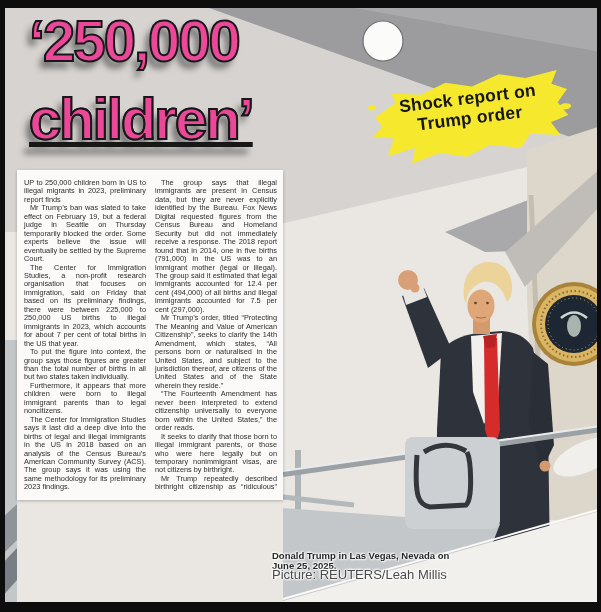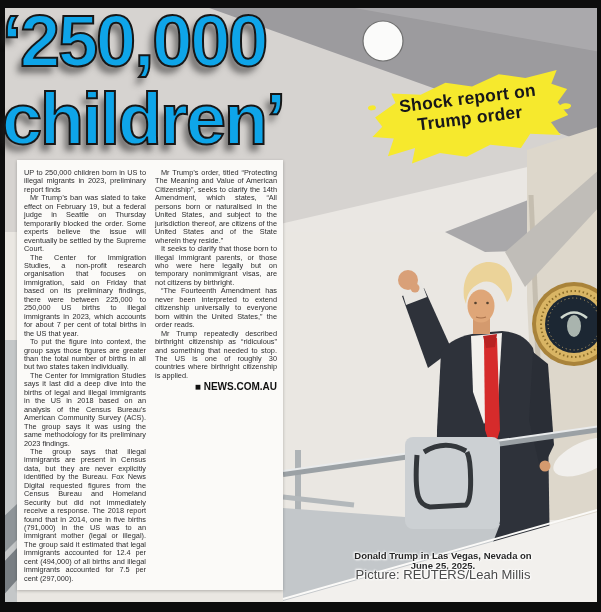--- a/index.html
+++ b/index.html
@@ -7,47 +7,47 @@
     position:relative;
     width:601px;height:612px;
     overflow:hidden;
     background:#0e0e0e;
     font-family:"Liberation Sans",sans-serif;
   }
   .photo-svg{position:absolute;left:0;top:0;width:601px;height:612px;display:block;}
 
   
   .headline{
-    position:absolute;left:2px;top:2px;width:470px;
+    position:absolute;left:29px;top:2px;width:470px;
     font-family:"Liberation Sans",sans-serif;
     font-weight:bold;
-    font-size:72px;line-height:78px;letter-spacing:-2px;
-    color:#0ea5e9;
+    font-size:58px;line-height:78px;letter-spacing:-2px;
+    color:#ec4899;
     -webkit-text-stroke:2px #171717;
     text-shadow:-5px 7px 6px rgba(35,35,35,.55);
     white-space:nowrap;
   }
-  .headline .hl2{display:block;}
+  .headline .hl2{display:block;text-decoration:underline;}
 
   
   .splash{
     position:absolute;left:366px;top:74px;width:208px;height:90px;
     transform:rotate(-7deg);
   }
   .splash svg{position:absolute;left:0;top:0;}
   .splash-text{
     position:absolute;left:0;top:14px;width:208px;
     text-align:center;
     font-weight:bold;font-size:17.5px;line-height:20px;
     color:#17171a;letter-spacing:.2px;
   }
 
   
   .article{
-    position:absolute;left:17px;top:160px;width:266px;height:430px;
+    position:absolute;left:17px;top:170px;width:266px;height:330px;
     background:#fbfaf8;
     box-shadow:0 1px 3px rgba(0,0,0,.25);
     box-sizing:border-box;
     padding:9px 6px 5px 7px;
     column-count:2;column-gap:9px;column-fill:auto;
     overflow:hidden;
   }
   .article p{
     margin:0;
     font-size:7.35px;line-height:8.45px;
@@ -57,22 +57,22 @@
     hyphens:auto;
   }
   .article p.lead{text-indent:0;}
   .article p.source{
     text-align:right;font-weight:bold;font-size:10px;
     margin-top:3px;text-indent:0;color:#111;
   }
 
   
   .caption{
-    position:absolute;left:288px;top:551px;width:310px;
-    text-align:center;color:#262626;
+    position:absolute;left:272px;top:551px;width:310px;
+    text-align:left;color:#262626;
     text-shadow:0 0 2px #fff,0 0 3px #fff,1px 1px 2px #fff,-1px -1px 2px #fff;
   }
   .caption .cap-line{font-weight:bold;font-size:9.5px;line-height:9.5px;}
   .caption .cap-credit{font-size:13px;line-height:9px;color:#4a4a4a;}
 </style>
 </head>
 <body>
 
 <div class="canvas">
 
@@ -174,25 +174,26 @@
       <div>Shock report on</div>
       <div>Trump order</div>
     </div>
   </div>
 
   <div class="article">
     <p class="lead">UP to 250,000 children born in US to illegal migrants in 2023, preliminary report finds</p>
     <p>Mr Trump’s ban was slated to take effect on February 19, but a federal judge in Seattle on Thursday temporarily blocked the order. Some experts believe the issue will eventually be settled by the Supreme Court.</p>
     <p>The Center for Immigration Studies, a non-profit research organisation that focuses on immigration, said on Friday that based on its preliminary findings, there were between 225,000 to 250,000 US births to illegal immigrants in 2023, which accounts for about 7 per cent of total births in the US that year.</p>
     <p>To put the figure into context, the group says those figures are greater than the total number of births in all but two states taken individually.</p>
+    <p>Furthermore, it appears that more children were born to illegal immigrant parents than to legal noncitizens.</p>
     <p>The Center for Immigration Studies says it last did a deep dive into the births of legal and illegal immigrants in the US in 2018 based on an analysis of the Census Bureau’s American Community Survey (ACS). The group says it was using the same methodology for its preliminary 2023 findings.</p>
     <p>The group says that illegal immigrants are present in Census data, but they are never explicitly identified by the Bureau. Fox News Digital requested figures from the Census Bureau and Homeland Security but did not immediately receive a response. The 2018 report found that in 2014, one in five births (791,000) in the US was to an immigrant mother (legal or illegal). The group said it estimated that legal immigrants accounted for 12.4 per cent (494,000) of all births and illegal immigrants accounted for 7.5 per cent (297,000).</p>
     <p>Mr Trump’s order, titled “Protecting The Meaning and Value of American Citizenship”, seeks to clarify the 14th Amendment, which states, “All persons born or naturalised in the United States, and subject to the jurisdiction thereof, are citizens of the United States and of the State wherein they reside.”</p>
+    <p>“The Fourteenth Amendment has never been interpreted to extend citizenship universally to everyone born within the United States,” the order reads.</p>
     <p>It seeks to clarify that those born to illegal immigrant parents, or those who were here legally but on temporary nonimmigrant visas, are not citizens by birthright.</p>
-    <p>“The Fourteenth Amendment has never been interpreted to extend citizenship universally to everyone born within the United States,” the order reads.</p>
     <p>Mr Trump repeatedly described birthright citizenship as “ridiculous” and something that needed to stop. The US is one of roughly 30 countries where birthright citizenship is applied.</p>
     <p class="source">■ NEWS.COM.AU</p>
   </div>
 
   <div class="caption">
     <div class="cap-line">Donald Trump in Las Vegas, Nevada on</div>
     <div class="cap-line">June 25, 2025.</div>
     <div class="cap-credit">Picture: REUTERS/Leah Millis</div>
   </div>
 

